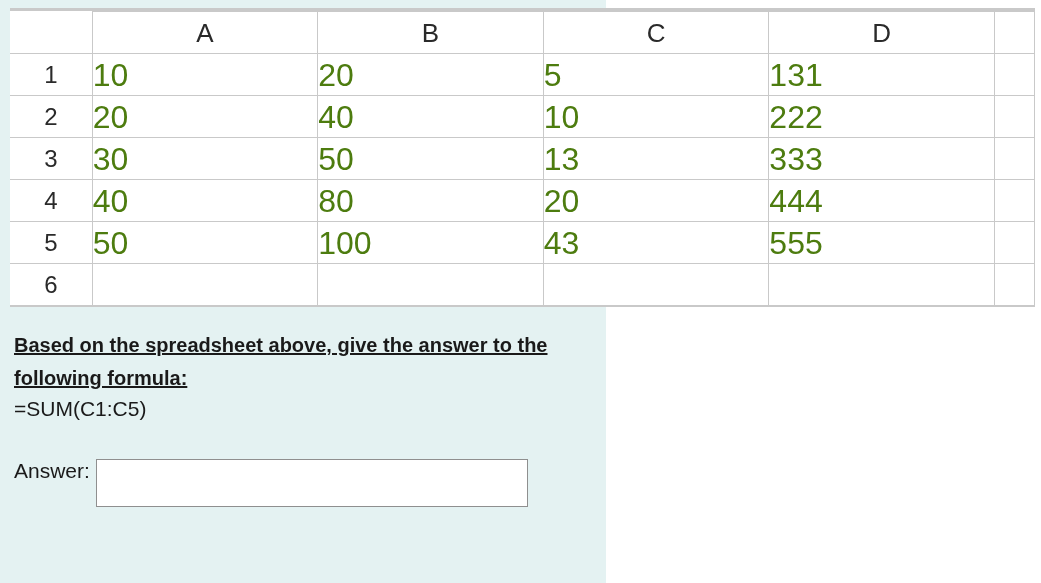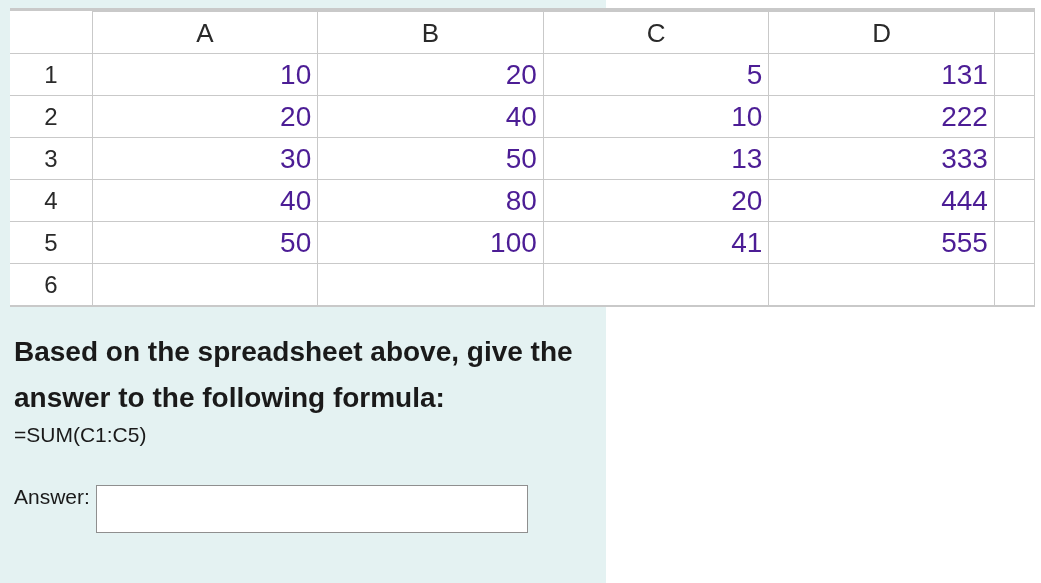--- a/index.html
+++ b/index.html
@@ -63,40 +63,40 @@
   }
   table.sheet td.rowhdr {
     background: #ffffff;
     text-align: center;
     color: #2a2a2a;
     font-size: 24px;
     padding: 0;
     border-left: none;
   }
   table.sheet td.cell {
-    text-align: right;
-    color: #4c1d95;
-    font-size: 28px;
+    color: #4d7c0f;
+    font-size: 32px;
   }
   table.sheet td.empty {
     text-align: right;
   }
   col.rowcol { width: 82px; }
   col.datacol { width: 225px; }
   col.lastcol { width: 40px; }
 
   .prompt {
     margin: 22px 0 0 14px;
     width: 560px;
     color: #1a1a1a;
   }
   .prompt .lead {
     font-weight: 700;
-    font-size: 28px;
+    font-size: 20px;
     line-height: 1.65;
+    text-decoration: underline;
   }
   .prompt .formula {
     font-weight: 400;
     font-size: 21px;
     margin-top: 2px;
   }
   .answer-row {
     margin: 38px 0 0 14px;
     display: flex;
     align-items: flex-start;
@@ -172,21 +172,21 @@
           <td class="cell">40</td>
           <td class="cell">80</td>
           <td class="cell">20</td>
           <td class="cell">444</td>
           <td class="empty"></td>
         </tr>
         <tr>
           <td class="rowhdr">5</td>
           <td class="cell">50</td>
           <td class="cell">100</td>
-          <td class="cell">41</td>
+          <td class="cell">43</td>
           <td class="cell">555</td>
           <td class="empty"></td>
         </tr>
         <tr>
           <td class="rowhdr">6</td>
           <td class="cell"></td>
           <td class="cell"></td>
           <td class="cell"></td>
           <td class="cell"></td>
           <td class="empty"></td>

